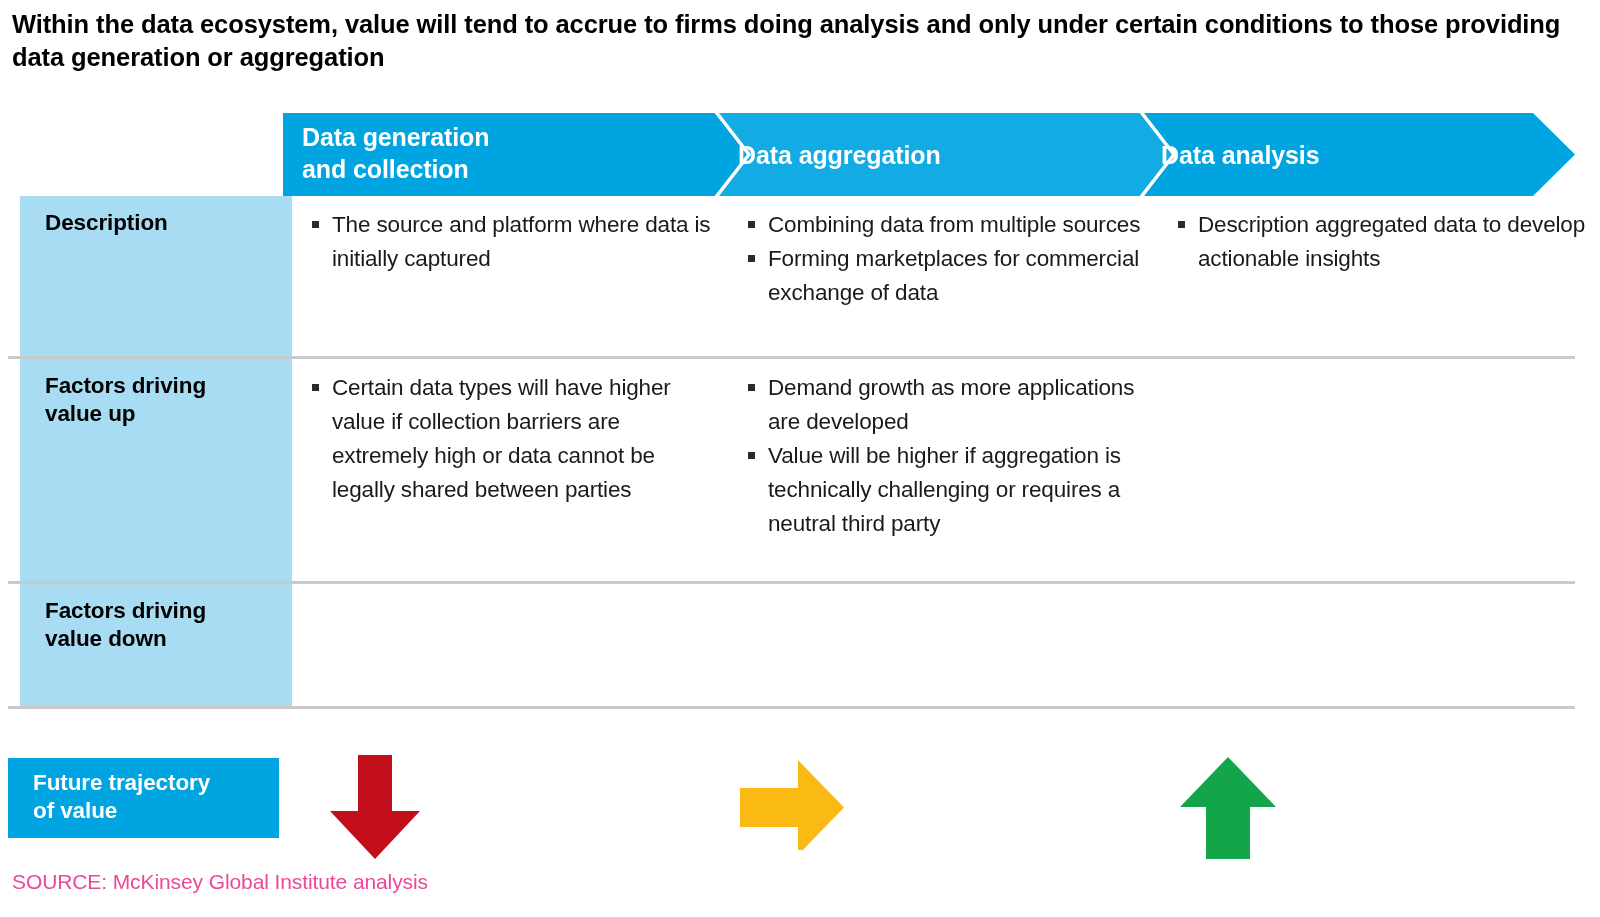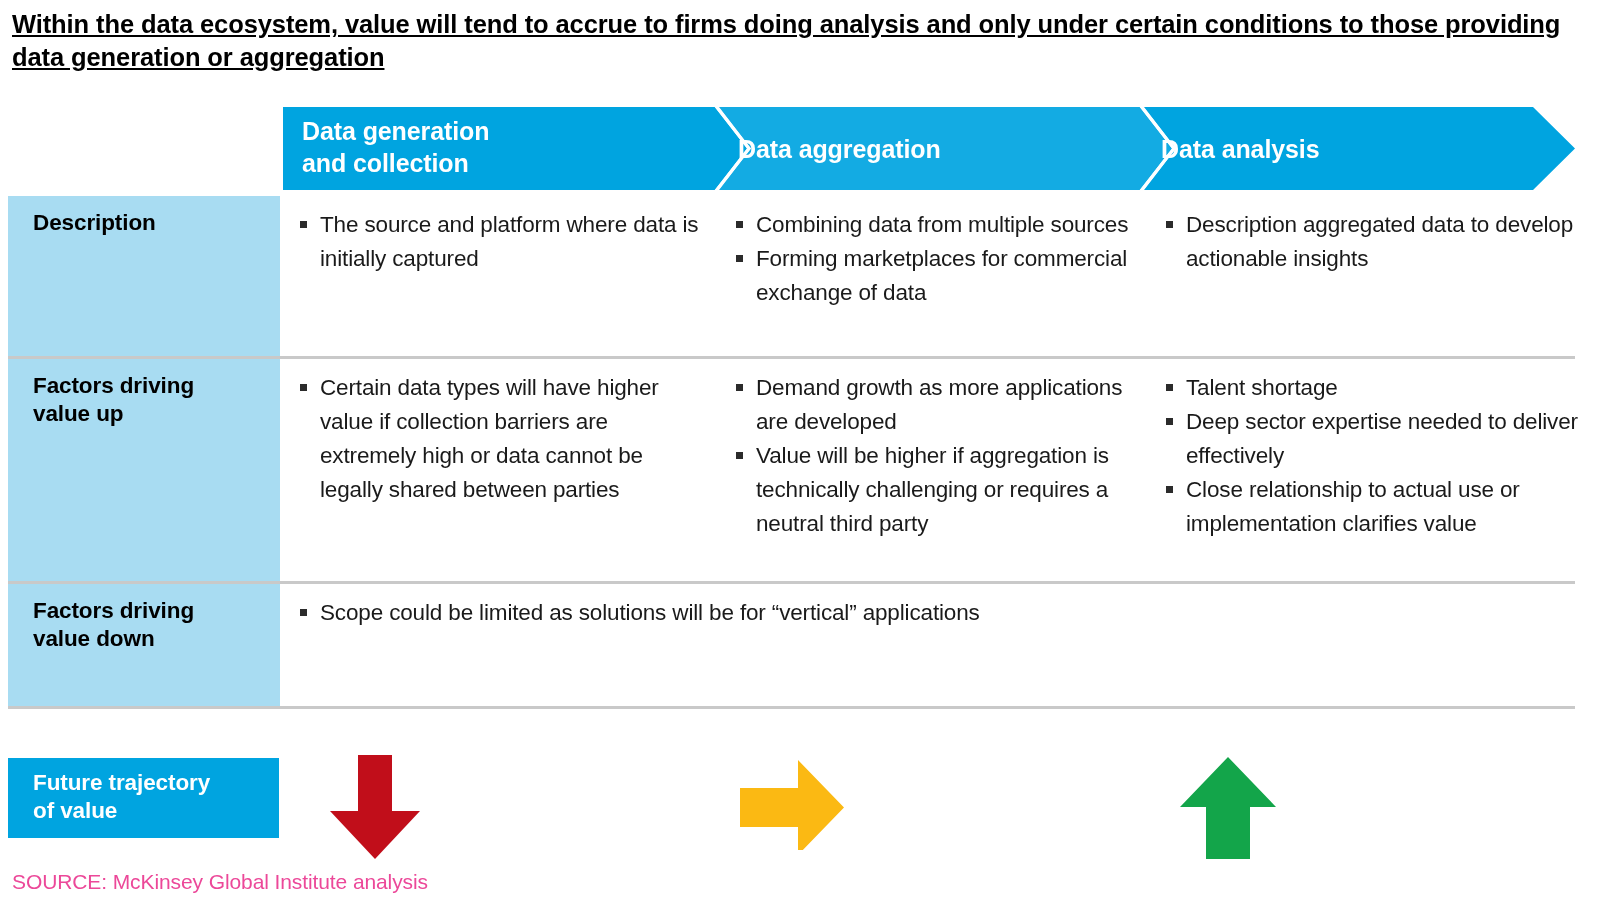--- a/index.html
+++ b/index.html
@@ -13,27 +13,26 @@
   }
   
   #title{
     position:absolute;
     left:12px; top:8px; width:1560px;
     font-size:25.5px;
     font-weight:bold;
     line-height:1.28;
     letter-spacing:-0.1px;
     color:#000;
-    text-decoration:underline;
   }
 
   
   #header-band{
     position:absolute;
-    left:283px; top:107px;
+    left:283px; top:113px;
     width:1292px; height:83px;
   }
   #header-band svg{position:absolute;left:0;top:0;}
   .hdr-label{
     position:absolute;
     color:#ffffff;
     font-size:25px;
     font-weight:bold;
     line-height:1.26;
     letter-spacing:-0.1px;
@@ -55,21 +54,21 @@
     align-items:stretch;
   }
   .row-sep{
     height:3px;
     background:#c9c9c9;
     margin-left:8px;
     margin-right:25px;
   }
   .rowlabel{
     flex:0 0 272px;
-    margin-left:8px;
+    margin-left:20px;
     background:#a8dcf2;
     box-sizing:border-box;
     padding:13px 0 0 25px;
     font-size:22.5px;
     font-weight:bold;
     line-height:1.26;
     letter-spacing:-0.1px;
     color:#000;
     white-space:pre-line;
   }
@@ -199,40 +198,28 @@
         <ul class="bullets">
           <li>Certain data types will have higher value if collection barriers are extremely high or data cannot be legally shared between parties</li>
         </ul>
       </div>
       <div class="cell c1">
         <ul class="bullets">
           <li>Demand growth as more applications are developed</li>
           <li>Value will be higher if aggregation is technically challenging or requires a neutral third party</li>
         </ul>
       </div>
-      <div class="cell c2">
-        <ul class="bullets">
-          <li>Talent shortage</li>
-          <li>Deep sector expertise needed to deliver effectively</li>
-          <li>Close relationship to actual use or implementation clarifies value</li>
-        </ul>
-      </div>
     </div>
   </div>
   <div class="row-sep"></div>
 
   <div class="row" id="row-2">
     <div class="rowlabel">Factors driving
 value down</div>
     <div class="cells">
-      <div class="cell c2">
-        <ul class="bullets">
-          <li>Scope could be limited as solutions will be for “vertical” applications</li>
-        </ul>
-      </div>
     </div>
   </div>
   <div class="row-sep"></div>
 
 </div>
 
 <div id="trajectory">
   <div id="traj-label">Future trajectory
 of value</div>
 

